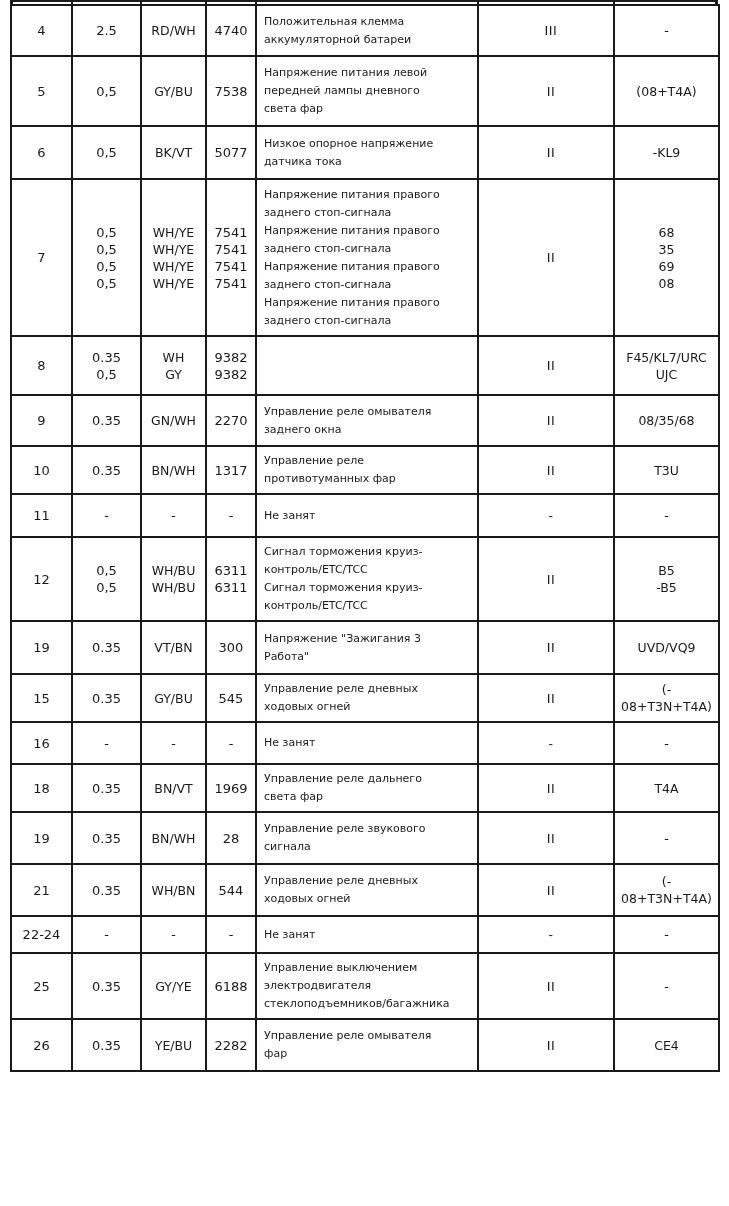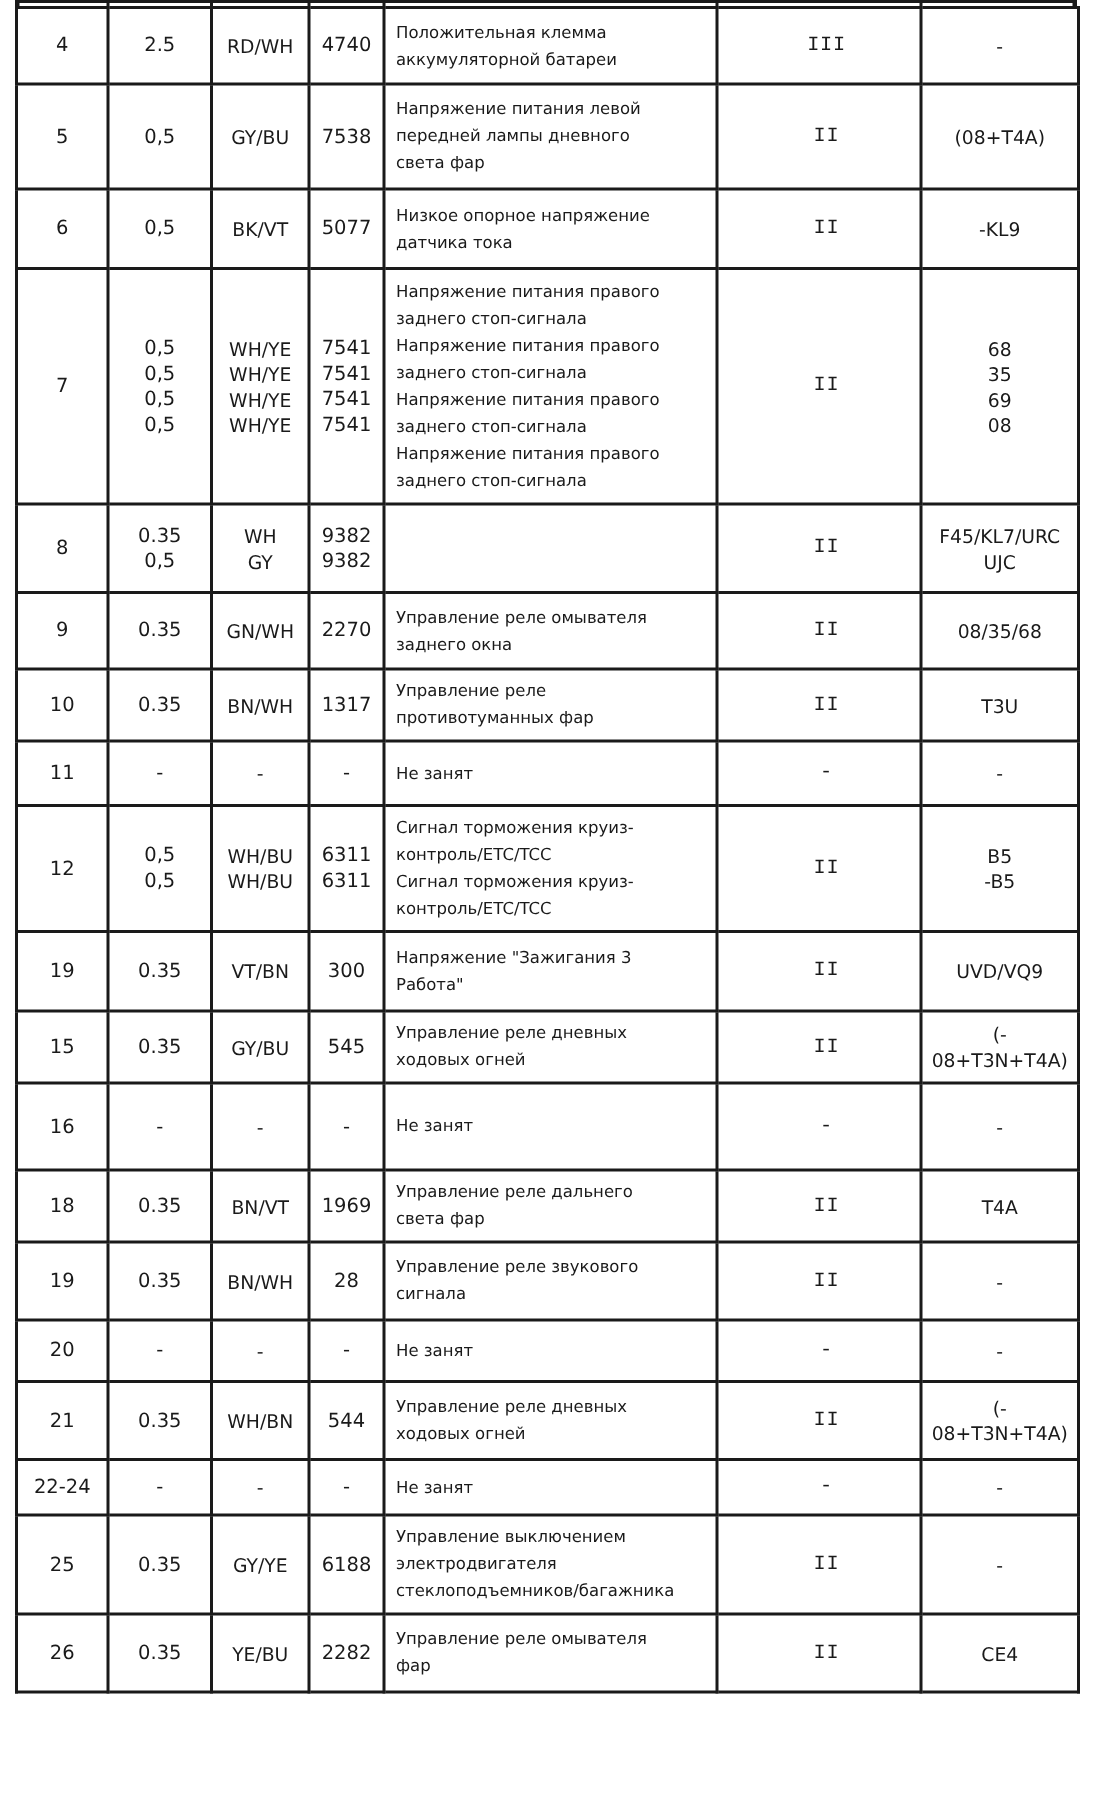--- a/index.html
+++ b/index.html
@@ -73,21 +73,21 @@
     white-space: pre-line;
   }
   .cell.num      { font-size: 13px; }
   .cell.desc {
     text-align: left;
     padding: 5px 6px 5px 7px;
     font-size: 11px;
     line-height: 18px;
   }
   .cell.roman {
-    font-family: Liberation Mono, monospace;
+    font-family: Liberation Sans, sans-serif;
     font-size: 13.5px;
     letter-spacing: 0.5px;
     padding-left: 12px;
   }
   .cell.tail { font-size: 12.5px; }
 
   td.vtop .cell { }
   td.vtop { vertical-align: top; margin-left: 46px; }
   td.vtop .cell.desc { padding-top: 6px; }
 </style>
@@ -401,21 +401,21 @@
 ходовых огней</div>
           </td>
           <td>
             <div class="cell roman">II</div>
           </td>
           <td>
             <div class="cell tail">(-
 08+T3N+T4A)</div>
           </td>
         </tr>
-        <tr style="height: 58px; margin-top: 16px;">
+        <tr style="height: 42px; margin-top: 16px;">
           <td>
             <div class="cell num">16</div>
           </td>
           <td>
             <div class="cell num">-</div>
           </td>
           <td>
             <div class="cell">-</div>
           </td>
           <td>
@@ -467,43 +467,20 @@
           </td>
           <td>
             <div class="cell num">28</div>
           </td>
           <td>
             <div class="cell desc">Управление реле звукового
 сигнала</div>
           </td>
           <td>
             <div class="cell roman">II</div>
-          </td>
-          <td>
-            <div class="cell tail">-</div>
-          </td>
-        </tr>
-        <tr style="height: 41px;">
-          <td>
-            <div class="cell num">20</div>
-          </td>
-          <td>
-            <div class="cell num">-</div>
-          </td>
-          <td>
-            <div class="cell">-</div>
-          </td>
-          <td>
-            <div class="cell num">-</div>
-          </td>
-          <td>
-            <div class="cell desc">Не занят</div>
-          </td>
-          <td>
-            <div class="cell roman">-</div>
           </td>
           <td>
             <div class="cell tail">-</div>
           </td>
         </tr>
         <tr style="height: 52px;">
           <td>
             <div class="cell num">21</div>
           </td>
           <td>

